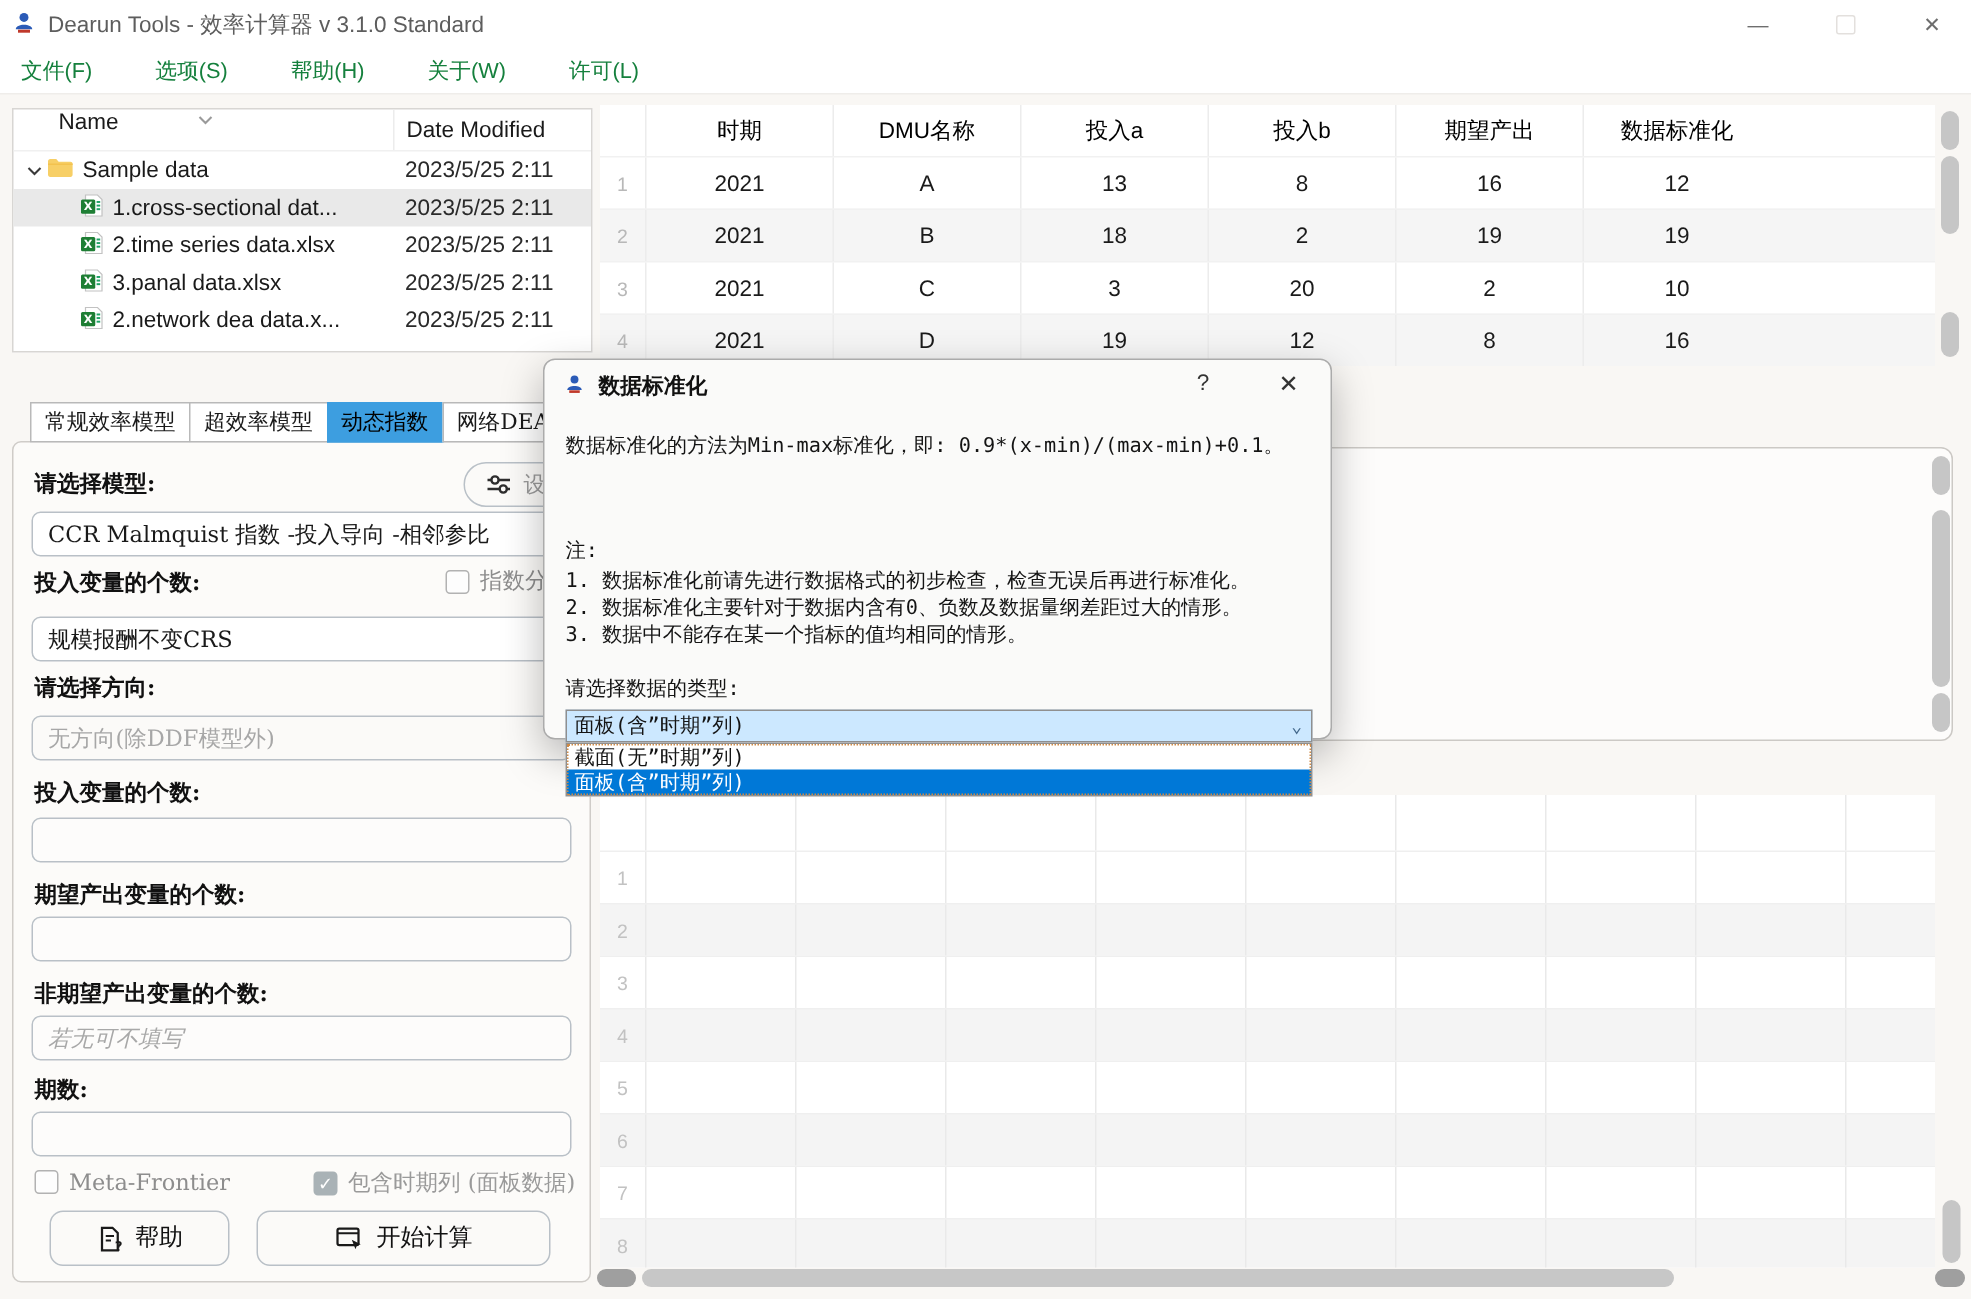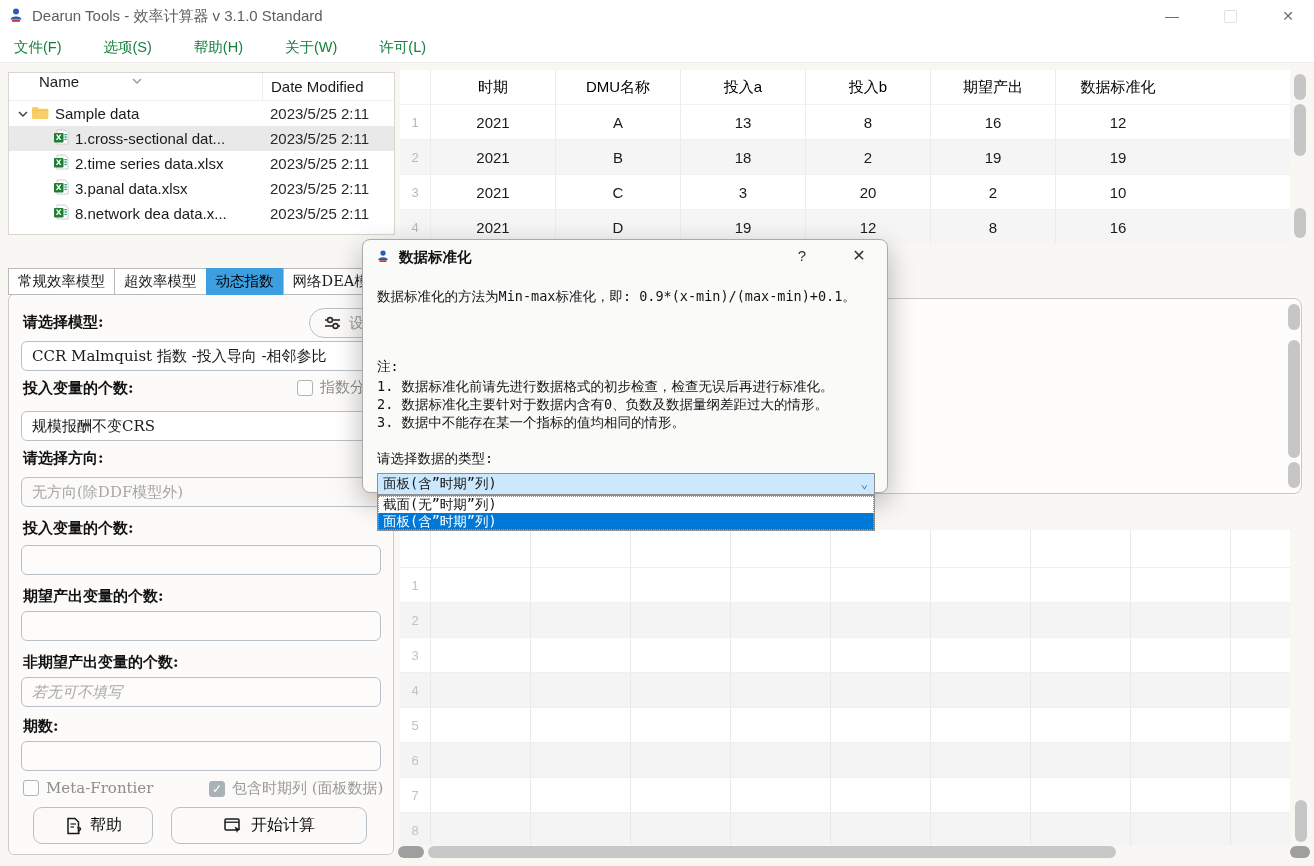--- a/index.html
+++ b/index.html
@@ -29,21 +29,21 @@
   .tree-row.sel { background:#e9e9e9; }
   .tr-name { flex:1; display:flex; align-items:center; overflow:hidden; white-space:nowrap; }
   .tr-date { width:132px; padding-left:8px; color:#2a2a2a; }
   .expander { width:14px; margin-left:8px; color:#4a4a4a; display:flex; }
   .ficon { margin:0 6px 0 0; flex:none; }
   .indent { width:44px; flex:none; }
 
   
   .tabs { position:absolute; left:8px; top:268px; display:flex; z-index:2; }
   .tab { height:27px; display:flex; align-items:center; padding:0 9px; border:1px solid #b9b9b9; background:#fff; margin-left:-1px; font-size:14.5px; font-family:"DejaVu Serif",serif; }
-  .tab:first-child { margin-left:0; }
+  .tab:first-child { margin-left:12px; }
   .tab.active { background:#3d9ee0; border-color:#3d9ee0; color:#000000; }
 
   .formpanel { position:absolute; left:8px; top:294px; width:386px; height:561px; background:#fcfbf9; border:1px solid #cfccc8; border-radius:6px; }
   .flabel { position:absolute; left:14px; font-family:"DejaVu Serif",serif; font-size:15px; font-weight:bold; color:#111; }
   .combo, .inp { position:absolute; left:12px; width:360px; height:30px; border:1px solid #b9c0c7; border-radius:6px; background:#fff; font-family:"DejaVu Serif",serif; font-size:15px; display:flex; align-items:center; padding:0 10px; }
   .combo.disabled { color:#a7a7a7; background:#fbfaf8; }
   input.inp { outline:none; color:#1a1a1a; background:#fdfcfb; }
   input.inp::placeholder { font-style:italic; color:#a8a8a8; font-family:"DejaVu Serif",serif; }
   .settings-btn { position:absolute; left:300px; top:13px; width:84px; height:30px; border:1px solid #b9c0c7; border-radius:15px; background:#fbfaf8; display:flex; align-items:center; justify-content:center; gap:6px; font-family:"DejaVu Serif",serif; font-size:15px; color:#9a9a9a; }
   .chkrow { position:absolute; display:flex; align-items:center; gap:7px; font-family:"DejaVu Serif",serif; font-size:15px; color:#8d8d8d; }
@@ -219,21 +219,21 @@
       <span class="ficon">
         <svg width="16" height="16" viewBox="0 0 16 16">
             <path d="M4 1h8l3 3v11H4z" fill="#fff" stroke="#c2c2c2" stroke-width=".8"></path>
             <rect x="1" y="4" width="9.5" height="9.5" rx="1" fill="#1e7e34"></rect>
             <text x="5.7" y="11.2" font-size="7.5" font-weight="bold" fill="#fff" text-anchor="middle" font-family="DejaVu Sans,sans-serif">X</text>
             <rect x="11.4" y="5" width="2.4" height="1.3" fill="#21a366"></rect>
             <rect x="11.4" y="7.4" width="2.4" height="1.3" fill="#21a366"></rect>
             <rect x="11.4" y="9.8" width="2.4" height="1.3" fill="#21a366"></rect>
           </svg>
       </span>
-      <span>8.network dea data.x...</span>
+      <span>2.network dea data.x...</span>
     </div>
     <div class="tr-date">2023/5/25 2:11</div>
   </div>
 </div>
 
 <div class="tabs">
   <div class="tab">常规效率模型</div>
   <div class="tab">超效率模型</div>
   <div class="tab active">动态指数</div>
   <div class="tab">网络DEA模型</div>

